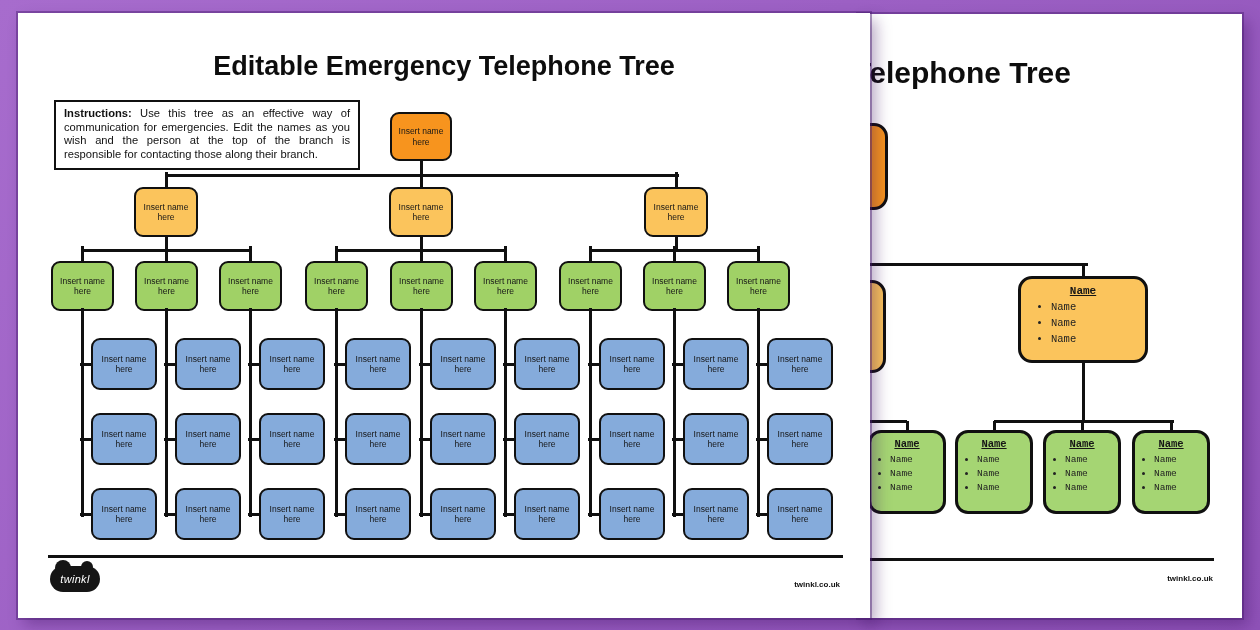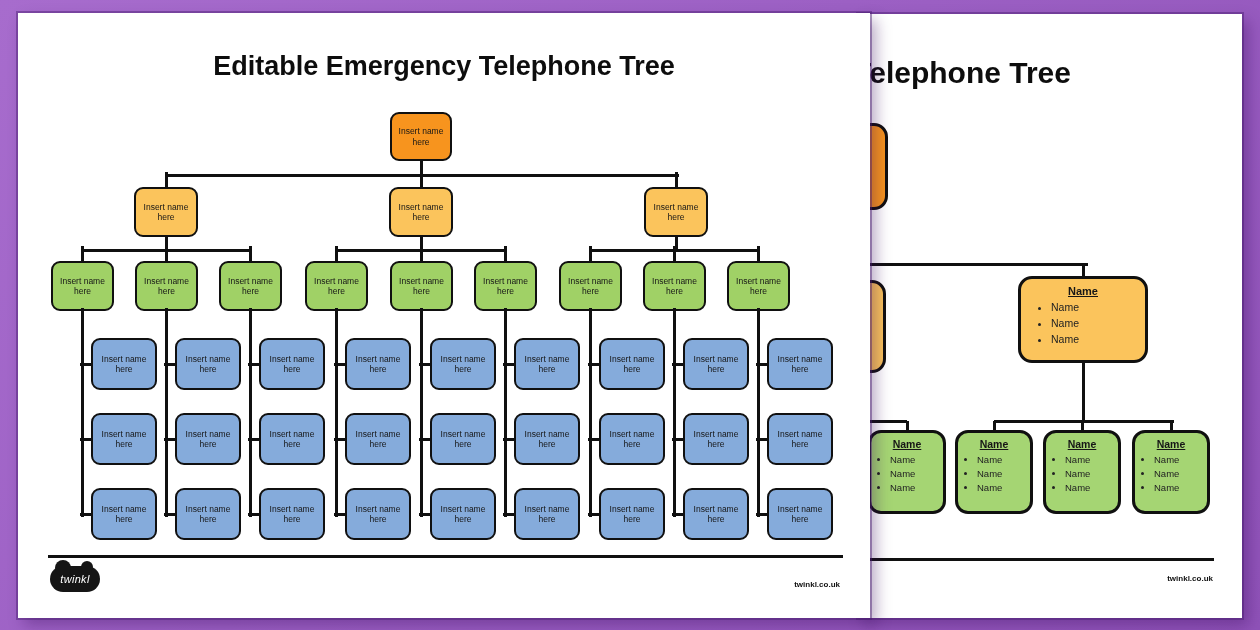--- a/index.html
+++ b/index.html
@@ -46,21 +46,21 @@
   #logo{position:absolute;left:32px;top:553px;width:50px;height:26px;background:#151515;
         border-radius:13px;display:flex;align-items:center;justify-content:center;}
   #logo::before{content:"";position:absolute;left:5px;top:-6px;width:16px;height:16px;
         background:#151515;border-radius:50%;}
   #logo::after{content:"";position:absolute;right:7px;top:-5px;width:12px;height:12px;
         background:#151515;border-radius:50%;}
   #logo span{position:relative;z-index:1;color:#fff;font-size:11px;font-weight:normal;
         font-style:italic;letter-spacing:.3px;}
 
   
-  .bn{position:absolute;box-sizing:border-box;border:3px solid #101010;border-radius:14px;}
+  .bn{position:absolute;box-sizing:border-box;border:3px solid #101010;border-radius:14px;font-family:Liberation Mono, monospace;}
   #back-root{left:-20px;top:109px;width:50px;height:87px;background:#f7941e;}
   #back-partial{left:-22px;top:266px;width:50px;height:93px;background:#fbc45c;}
   #back-lead{left:160px;top:262px;width:130px;height:87px;background:#fbc45c;}
   #back-lead::before{content:"";position:absolute;left:50%;margin-left:-1.5px;bottom:100%;
         width:3px;height:14px;background:#101010;}
   #back-lead::after{content:"";position:absolute;left:50%;margin-left:-1.5px;top:100%;
         width:3px;height:62px;background:#101010;}
   .bn3{width:78px;height:84px;background:#a5d573;border-radius:13px;top:416px;}
   .bn3::before{content:"";position:absolute;left:50%;margin-left:-1.5px;bottom:100%;
         width:3px;height:12px;background:#101010;}
@@ -129,20 +129,22 @@
       </ul>
     </div>
 
     <div class="hl" style="left:0;top:544px;width:356px;"></div>
     <div id="back-url" class="furl">twinkl.co.uk</div>
   </div>
 
   <div id="front-page" class="page">
     <div class="ptitle">Editable Emergency Telephone Tree</div>
 
+    <div id="instructions"><b>Instructions:</b> <span>Use this tree as an effective way of communication for emergencies. Edit the names as you wish and the person at the top of the branch is responsible for contacting those along their branch.</span>
+    </div>
 
     <div class="n n1" style="left:372px;top:99px;">Insert name here</div>
 
     <div class="hl" style="left:148px;top:161px;width:513px;"></div>
 
     <div class="n n2" style="left:116px;top:174px;">Insert name here</div>
     <div class="n n2" style="left:371px;top:174px;">Insert name here</div>
     <div class="n n2" style="left:626px;top:174px;">Insert name here</div>
 
     <div class="hl" style="left:63px;top:236px;width:171px;"></div>

